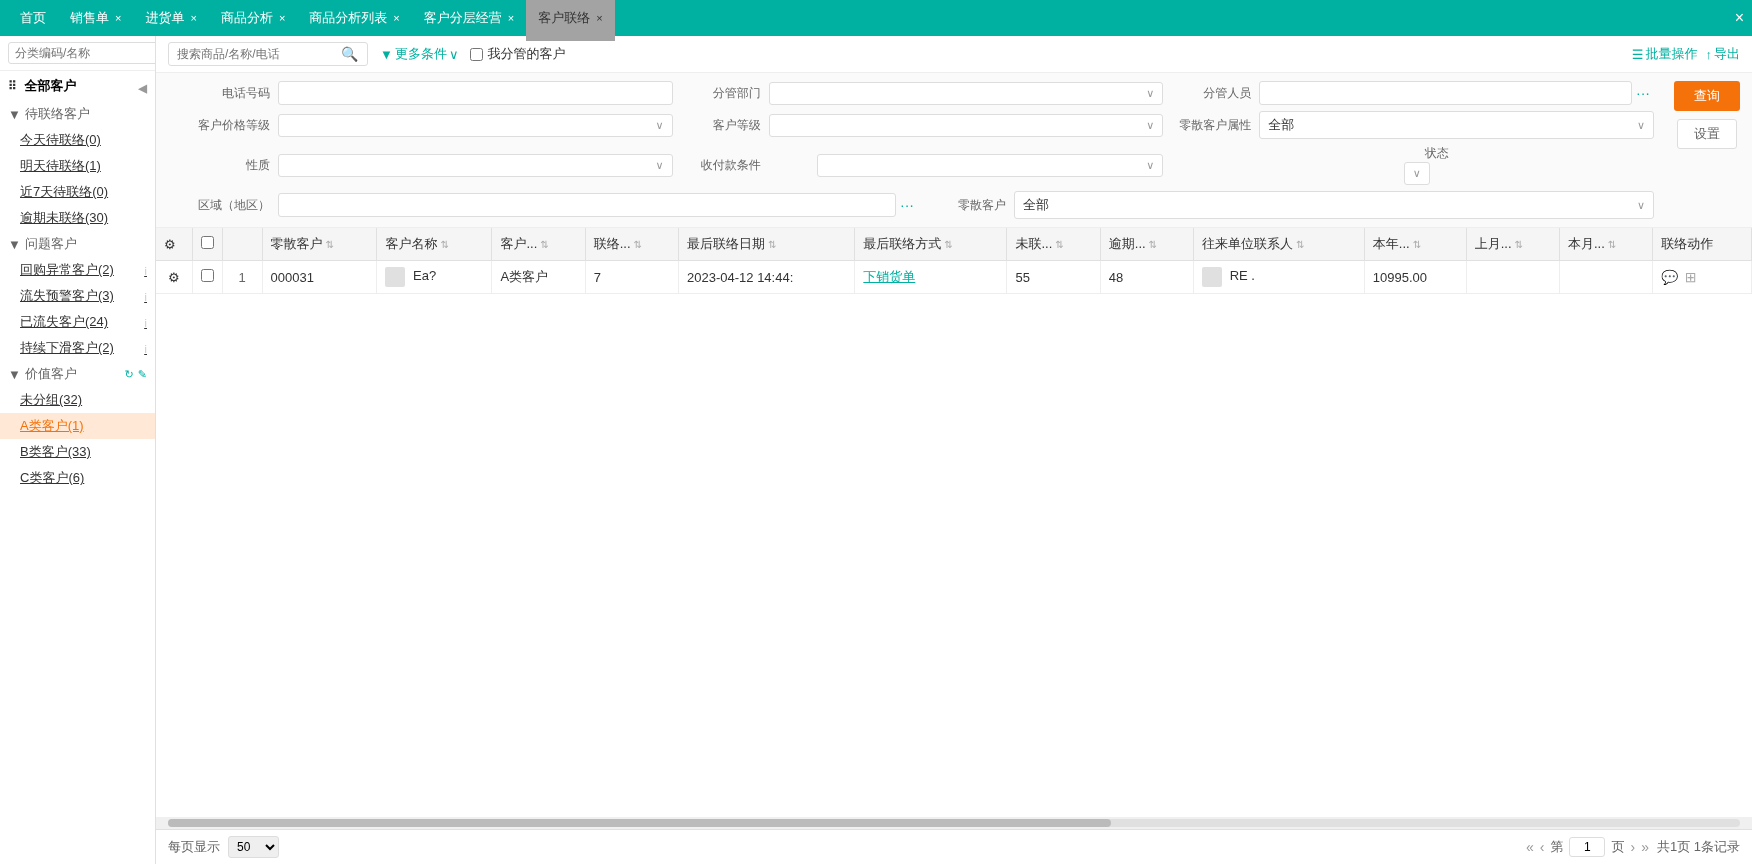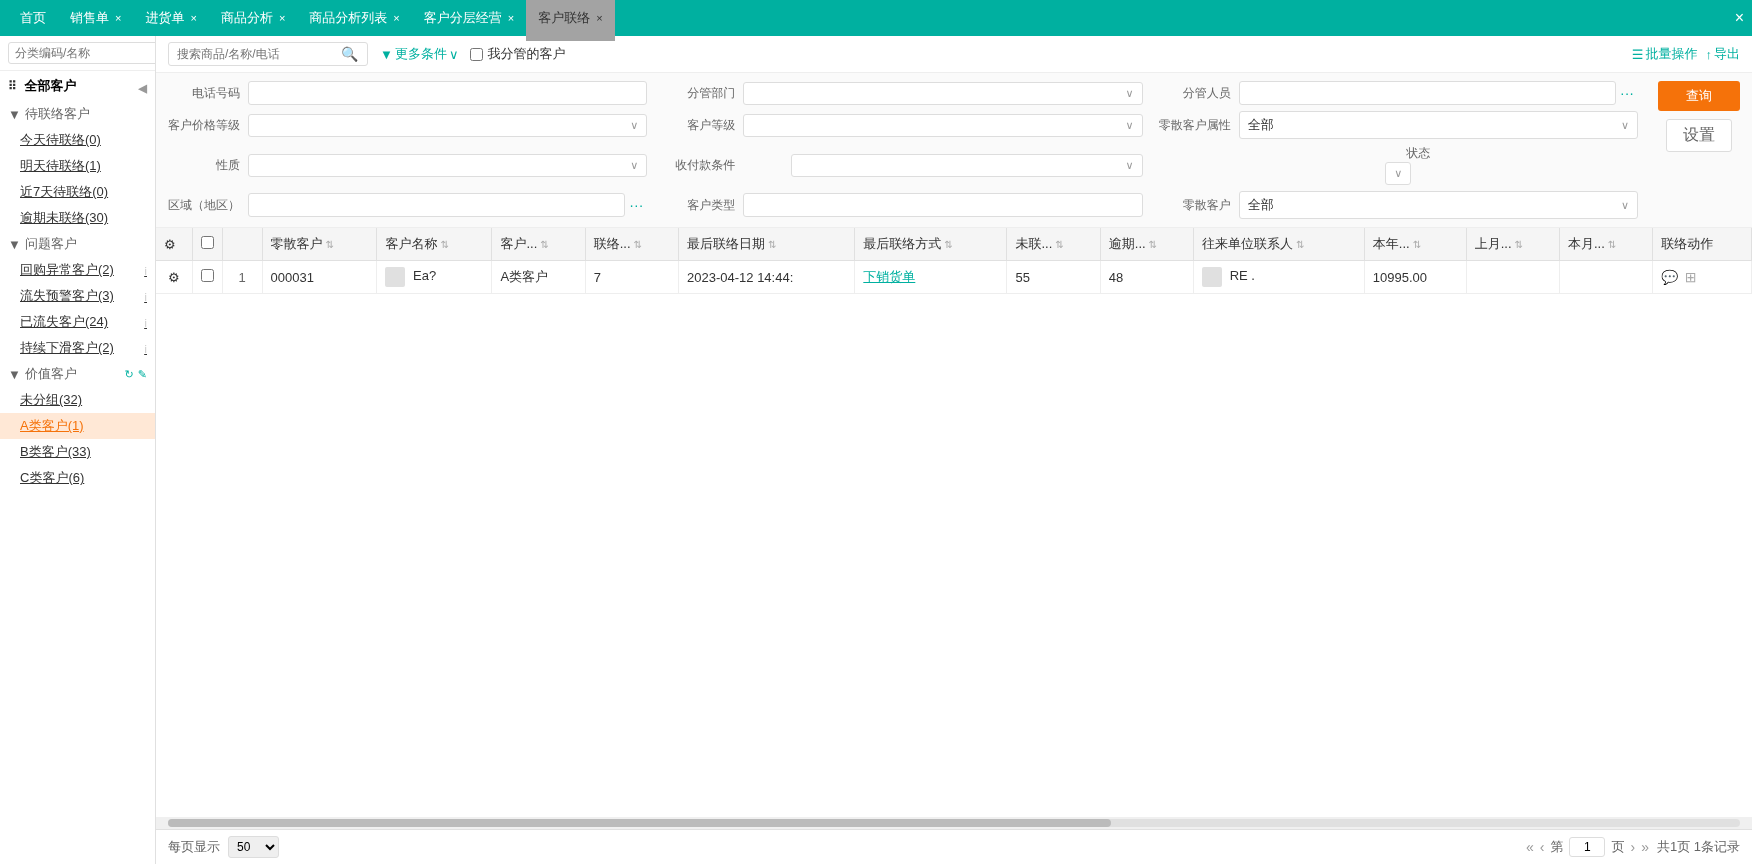--- a/index.html
+++ b/index.html
@@ -120,25 +120,25 @@
       background: #fff; color: #333; display: flex; align-items: center;
       justify-content: space-between; cursor: pointer;
     }
     .filter-input .dropdown-arrow { color: #999; font-size: 11px; }
     .filter-input-text { flex: 1; border: 1px solid #ddd; border-radius: 3px; padding: 4px 8px; font-size: 12px; outline: none; background: #fff; }
     .filter-dots { color: #00b0a0; font-size: 14px; cursor: pointer; padding: 0 4px; }
 
     
     .btn-query {
       background: #f5720a; color: #fff; border: none; border-radius: 3px;
-      padding: 6px 28px; cursor: pointer; font-size: 13px; white-space: nowrap;
+      padding: 6px 20px; cursor: pointer; font-size: 13px; white-space: nowrap;
     }
     .btn-settings {
       background: #fff; color: #666; border: 1px solid #ddd; border-radius: 3px;
-      padding: 5px 16px; cursor: pointer; font-size: 16px; white-space: nowrap; margin-top: 4px;
+      padding: 5px 16px; cursor: pointer; font-size: 13px; white-space: nowrap; margin-top: 4px;
     }
 
     
     .table-area {
       flex: 1; overflow: auto; background: #fff; margin: 0;
     }
     table {
       width: 100%; border-collapse: collapse; font-size: 12px;
     }
     table thead tr {
@@ -330,21 +330,21 @@
         </span>
         <span class="filter-action-btn">
           <span>↑</span>
           <span>导出</span>
         </span>
       </div>
     </div>
 
     <div class="advanced-filters">
       <div style="display:flex; gap: 0;">
-        <div style="flex:1;">
+        <div style="flex:1;margin-left:30px;">
 
           <div class="filter-row">
             <div class="filter-cell">
               <span class="filter-label">电话号码</span>
               <input class="filter-input-text" type="text" value="" style="flex: 1 1 0%;">
             </div>
             <div class="filter-cell" style="margin-left:16px;">
               <span class="filter-label">分管部门</span>
               <div class="filter-input" style="flex:1;">
                 <span></span>
@@ -404,24 +404,20 @@
                   <span class="dropdown-arrow">∨</span>
               </div>
             </div>
           </div>
 
           <div class="filter-row" style="margin-bottom:0;">
             <div class="filter-cell">
               <span class="filter-label">区域（地区）</span>
               <input class="filter-input-text" type="text" value="" style="flex: 1 1 0%;">
               <span class="filter-dots">···</span>
-            </div>
-            <div class="filter-cell" style="margin-left:16px;">
-              <span class="filter-label">客户类型</span>
-              <input class="filter-input-text" type="text" value="" style="flex: 1 1 0%;">
             </div>
             <div class="filter-cell" style="margin-left:16px;">
               <span class="filter-label">零散客户</span>
               <div class="filter-input" style="flex:1;">
                 <span>全部</span>
                   <span class="dropdown-arrow">∨</span>
               </div>
             </div>
           </div>
         </div>

